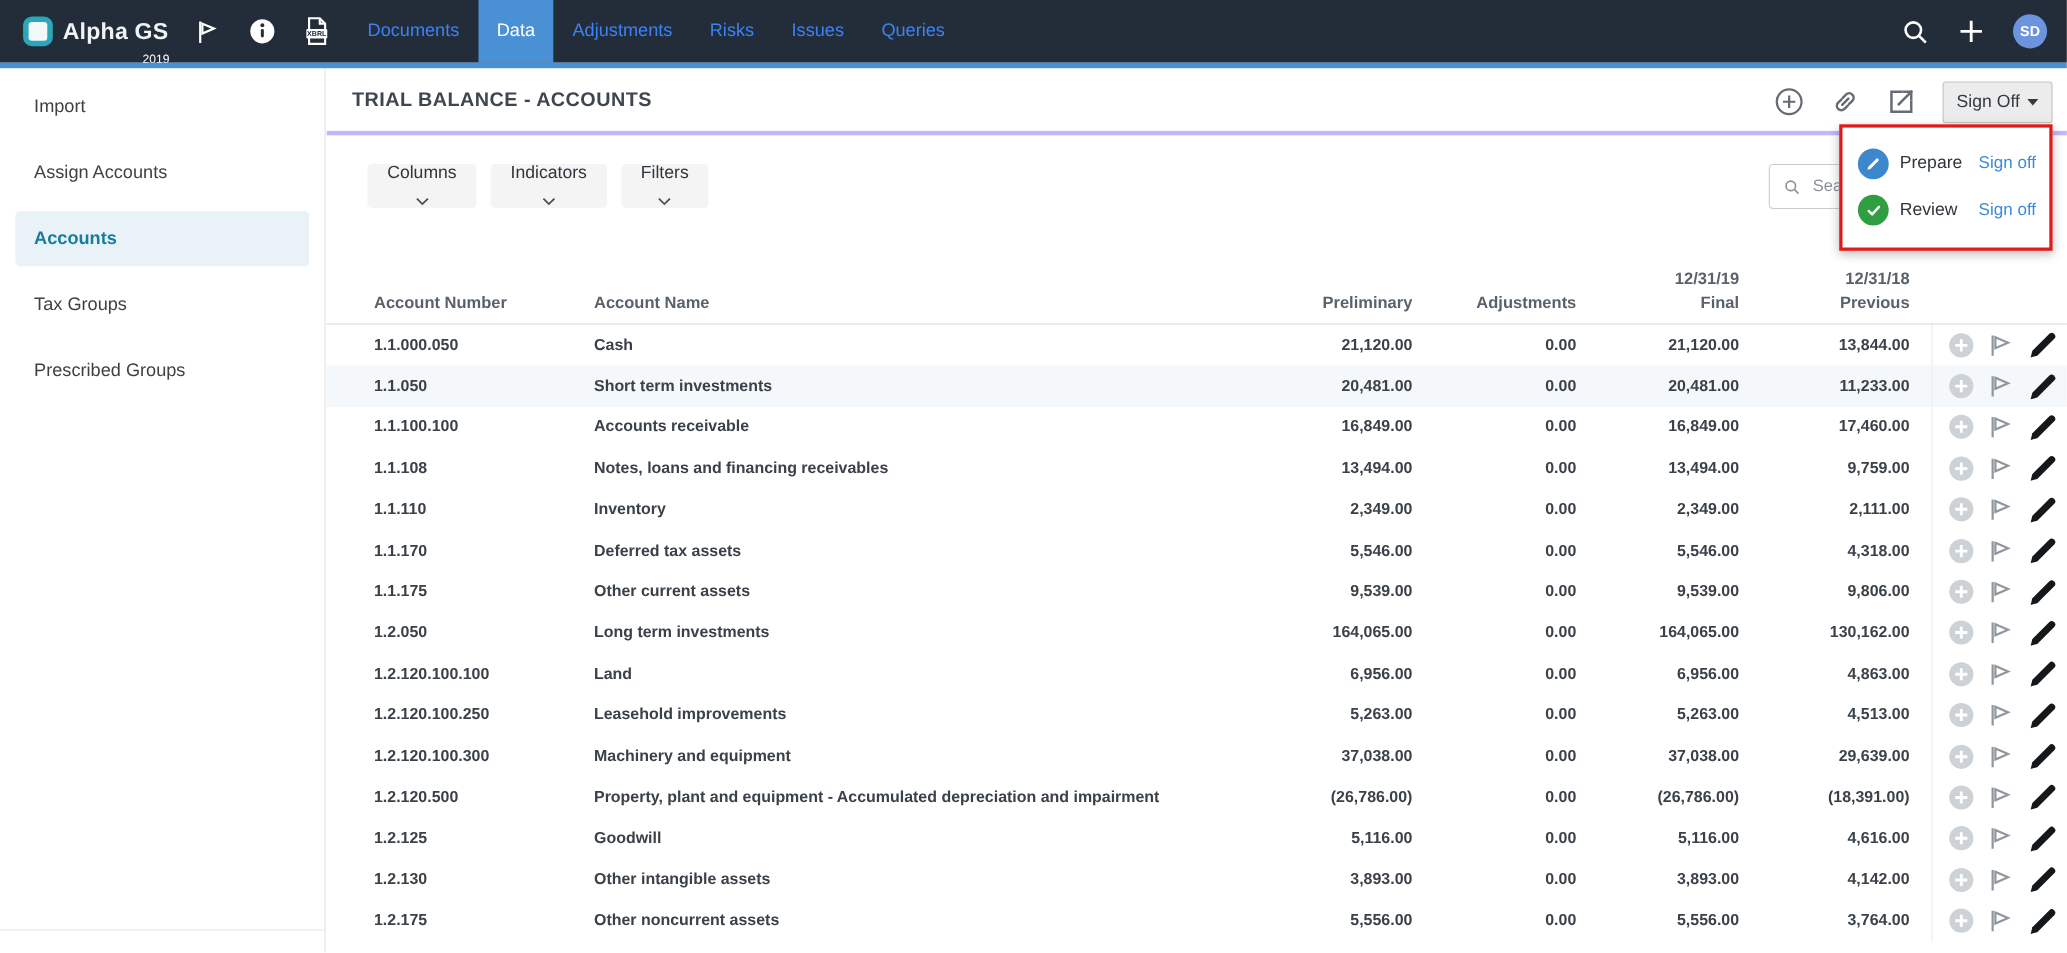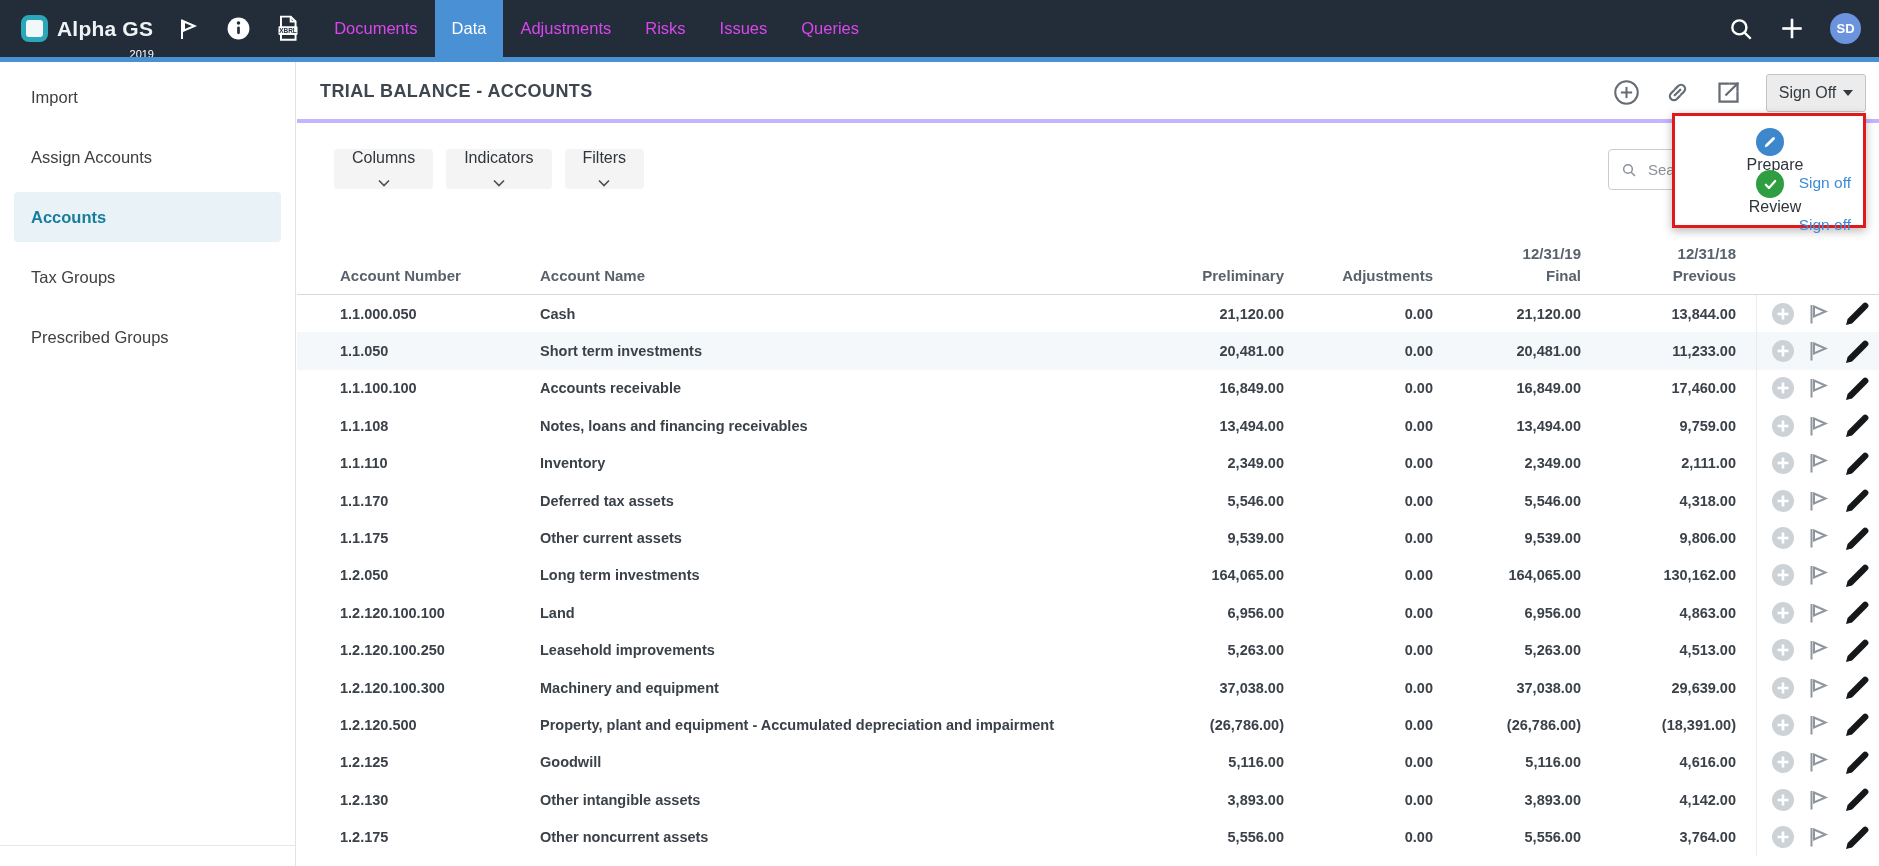--- a/index.html
+++ b/index.html
@@ -15,21 +15,21 @@
     background:#232d39; display:flex; align-items:center; color:#e6eaee;
   }
   .accent-line { position:absolute; top:57px; left:0; width:1879px; height:5px; background:#4a90d5; z-index:2; }
   .logo-wrap { display:flex; align-items:center; margin-left:21px; position:relative; }
   .logo-box { width:27px; height:27px; border:5px solid #2aa7b8; border-radius:8px; background:#f2f7fa; }
   .brand { font-size:21px; font-weight:bold; color:#f0f3f6; margin-left:9px; letter-spacing:.2px; }
   .brand-year { position:absolute; left:93px; top:33px; width:40px; text-align:right; font-size:11px; color:#ffffff; }
   .nav-icons { display:flex; align-items:center; margin-left:22px; gap:24px; }
   .nav-icon { width:26px; height:26px; display:flex; align-items:center; justify-content:center; cursor:pointer; }
   .nav-tabs { display:flex; height:57px; margin-left:16px; }
-  .nav-tab { padding:0 17px; height:57px; display:flex; align-items:center; font-size:16.5px; color:#d946ef; cursor:pointer; }
+  .nav-tab { padding:0 17px; height:57px; display:flex; align-items:center; font-size:16.5px; color:#3b82f6; cursor:pointer; }
   .nav-tab.active { background:#4a90d5; color:#ffffff; }
   .nav-right { position:absolute; right:18px; top:0; height:57px; display:flex; align-items:center; gap:25px; }
   .avatar { width:31px; height:31px; border-radius:50%; background:#6b93de; color:#fff; font-size:13px; font-weight:bold; display:flex; align-items:center; justify-content:center; }
 
   
   .sidebar {
     position:absolute; top:62px; left:0; width:296px; bottom:0;
     background:#ffffff; border-right:1px solid #e3e3e3; padding-top:10px;
   }
   .side-item {
@@ -68,21 +68,21 @@
   }
   .search-box input { border:none; outline:none; font-size:15px; color:#444; width:180px; margin-left:9px; font-family:inherit; }
   .search-box input::placeholder { color:#8a9097; }
 
   
   .signoff-menu {
     position:absolute; left:1375px; top:51px; width:194px; height:115px;
     background:#ffffff; border:3px solid #e01a1a; box-shadow:0 3px 9px rgba(0,0,0,.28);
     z-index:5; padding-top:12px;
   }
-  .menu-row { display:flex; align-items:center; height:42px; padding:0 12px 0 14px;flex-direction:column; }
+  .menu-row { display:flex; align-items:center; height:42px; padding:0 12px 0 14px; }
   .menu-circle { width:28px; height:28px; border-radius:50%; display:flex; align-items:center; justify-content:center; flex:none; }
   .menu-circle.blue { background:#3d87cd; }
   .menu-circle.green { background:#2f9e41; }
   .menu-label { margin-left:10px; font-size:16px; color:#2f353b; }
   .menu-link { margin-left:auto; font-size:15.5px; color:#3c8bd9; cursor:pointer; }
 
   
   .grid { display:flex; padding-left:43px; }
   .c-num   { width:200px; }
   .c-name  { width:544px; white-space:nowrap; }

